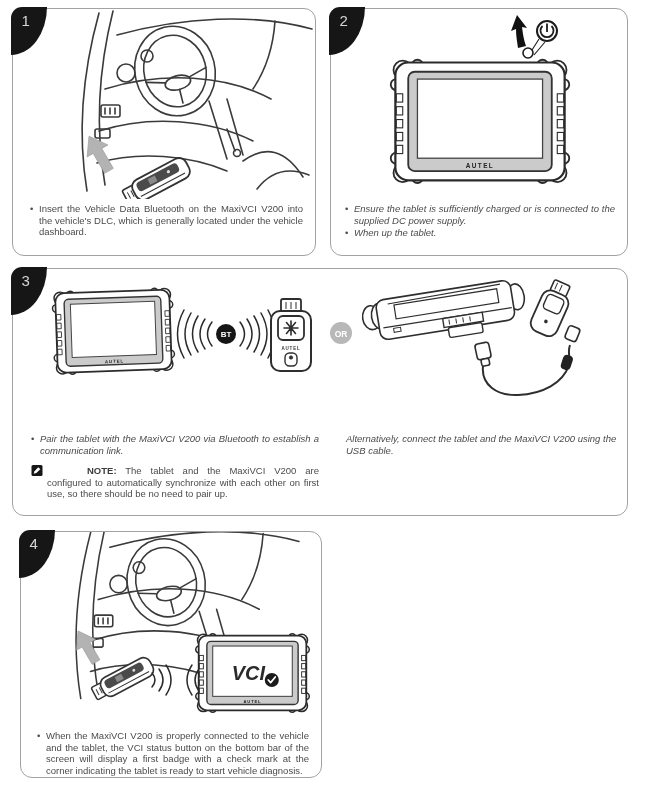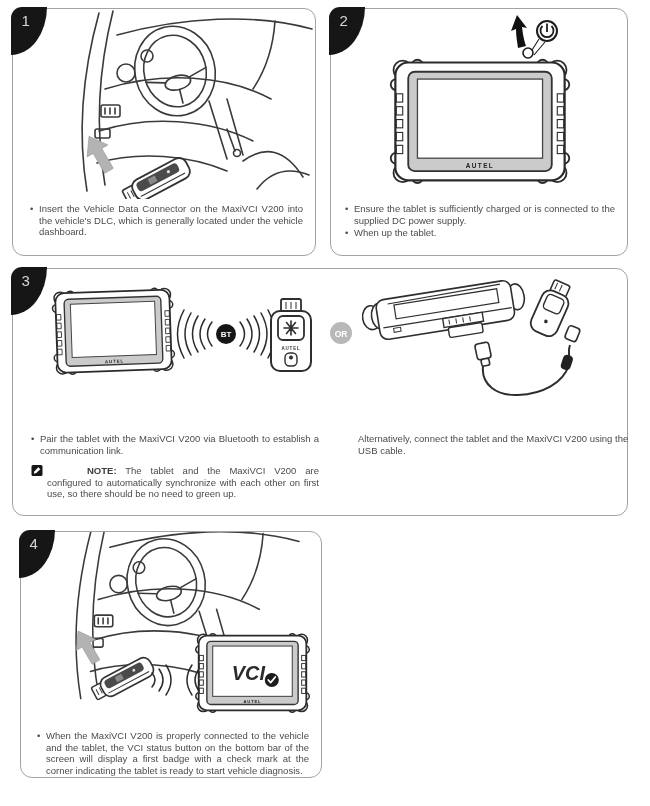--- a/index.html
+++ b/index.html
@@ -14,21 +14,21 @@
         border-radius:11px 0 100% 0;z-index:3;}
   .corner-tab .num{display:block;padding:5px 0 0 10px;font-size:15px;color:#d6d6d6;}
   .illu{position:absolute;left:0;top:0;}
   .txt{position:absolute;font-size:9.5px;line-height:11.5px;color:#4b4b4b;}
   .bullet-row{display:flex;margin:0 0 1px 0;}
   .bullet-row .mark{width:9px;flex:0 0 9px;color:#4b4b4b;}
   .bullet-row .bt{flex:1;text-align:justify;}
   .note-row{display:flex;margin-top:9px;}
   .note-ico{flex:0 0 12px;width:11px;height:11px;margin:0 4px 0 0;position:relative;top:0;}
   .note-body{flex:1;text-align:justify;}
-  .plain{text-align:left;}
+  .plain{text-align:left;font-style:italic;}
   b{color:#3c3c3c;padding-left:40px;}
   svg text{font-family:"Liberation Sans","DejaVu Sans",sans-serif;}
 </style>
 </head>
 <body>
 
 <div class="page">
 
   <div class="panel" id="panel1">
     <div class="corner-tab">
@@ -69,21 +69,21 @@
         <rect x="-30" y="-11" width="60" height="22" rx="8" fill="#fff" stroke="#333" stroke-width="1.8"></rect>
         <rect x="-25" y="-8" width="46" height="10" rx="4" fill="#4a4a4a" stroke="none"></rect>
         <rect x="-12" y="-6" width="8" height="6" fill="#8a8a8a" stroke="none"></rect>
         <circle cx="10" cy="-3" r="1.6" fill="#dddddd"></circle>
         <path d="M-26,6 H24" stroke="#333" stroke-width="1"></path>
       </g>
     </svg>
     <div class="txt" style="left:17px;right:12px;top:194px">
       <div class="bullet-row">
         <span class="mark">•</span>
-        <span class="bt">Insert the Vehicle Data Connector on the MaxiVCI V200 into the vehicle's DLC, which is generally located under the vehicle dashboard.</span>
+        <span class="bt">Insert the Vehicle Data Bluetooth on the MaxiVCI V200 into the vehicle's DLC, which is generally located under the vehicle dashboard.</span>
       </div>
     </div>
   </div>
 
   <div class="panel" id="panel2">
     <div class="corner-tab">
       <span class="num">2</span>
     </div>
     <svg class="illu" width="298" height="190" viewBox="0 0 298 190">
 
@@ -256,24 +256,24 @@
     <div class="txt" style="left:18px;width:288px;top:164px">
       <div class="bullet-row">
         <span class="mark">•</span>
         <span class="bt plain">Pair the tablet with the MaxiVCI V200 via Bluetooth to establish a communication link.</span>
       </div>
       <div class="note-row">
         <svg class="note-ico" width="11" height="11" viewBox="0 0 11 11">
           <rect x="0" y="0" width="11" height="11" rx="1.5" fill="#161616"></rect>
           <polygon points="2.2,8.8 3,6.2 6.8,2.2 8.8,4.2 4.8,8 " fill="#ffffff"></polygon>
         </svg>
-        <span class="note-body"><b>NOTE:</b> <span>The tablet and the MaxiVCI V200 are configured to automatically synchronize with each other on first use, so there should be no need to green up.</span></span>
-      </div>
-    </div>
-    <div class="txt plain" style="left:345px;width:272px;top:164px">
+        <span class="note-body"><b>NOTE:</b> <span>The tablet and the MaxiVCI V200 are configured to automatically synchronize with each other on first use, so there should be no need to pair up.</span></span>
+      </div>
+    </div>
+    <div class="txt plain" style="left:333px;width:272px;top:164px">
       <span>Alternatively, connect the tablet and the MaxiVCI V200 using the USB cable.</span>
     </div>
   </div>
 
   <div class="panel" id="panel4">
     <div class="corner-tab">
       <span class="num">4</span>
     </div>
     <svg class="illu" width="302" height="198" viewBox="0 0 302 198">
       <g transform="translate(-12,-10) scale(0.97)">

